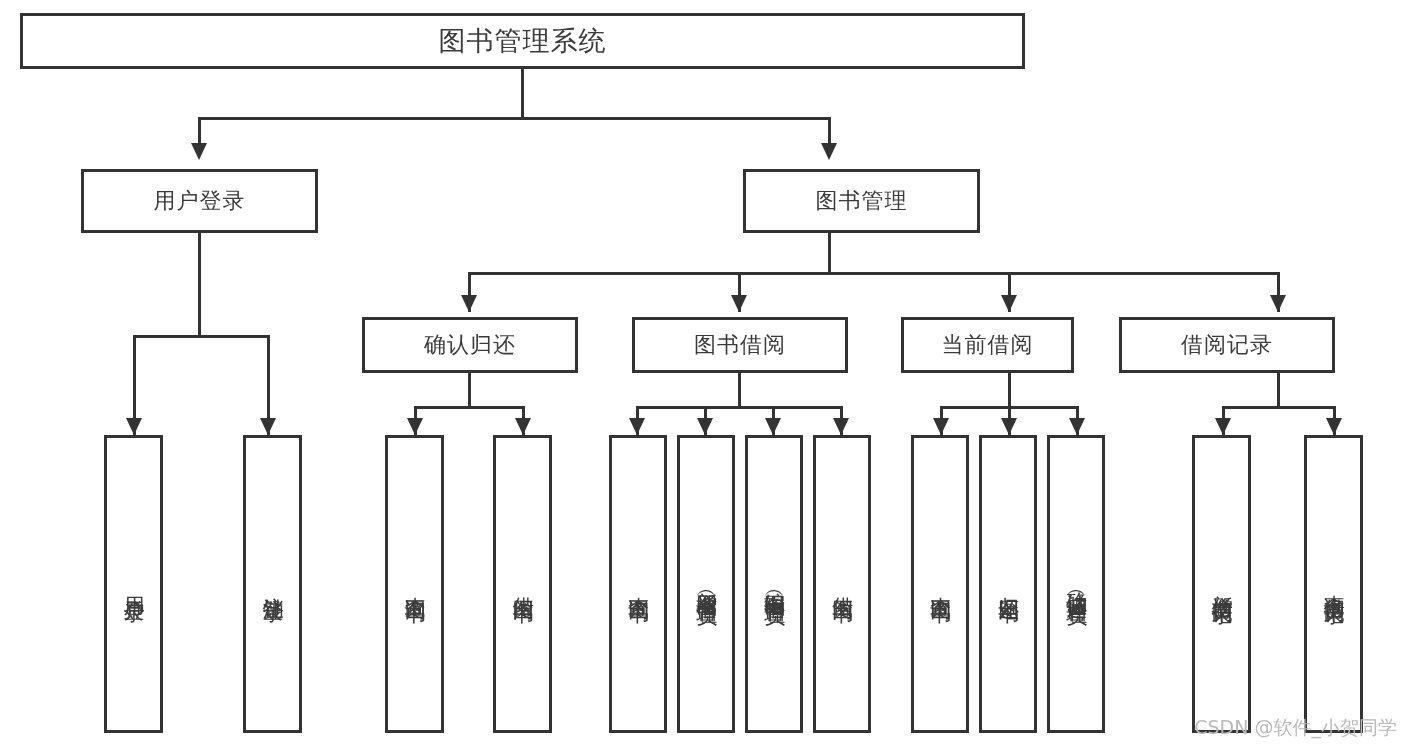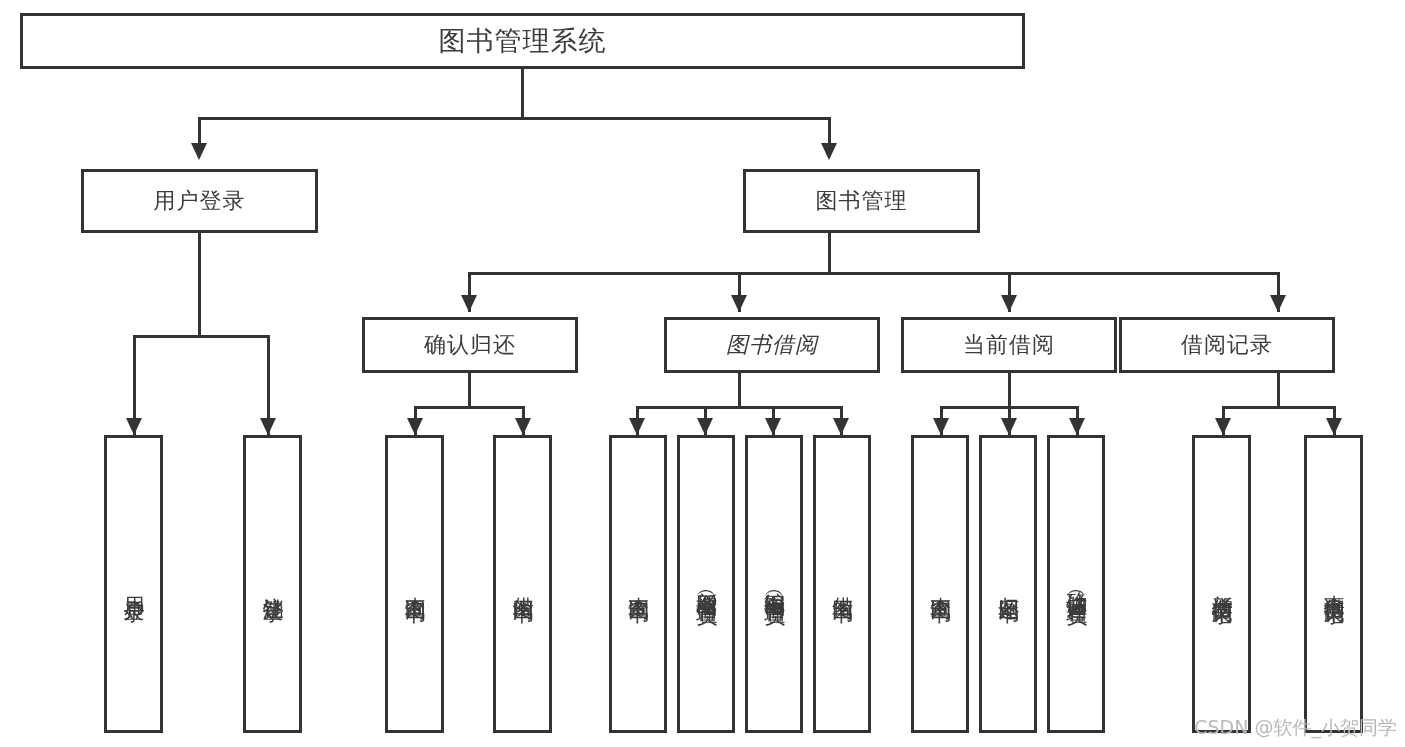--- a/index.html
+++ b/index.html
@@ -125,24 +125,24 @@
 
   <div class="ln vline" style="left:1008px; top:272px; width:3px; height:40px;"></div>
   <div class="arrow" style="left:1001px; top:295px;"></div>
 
   <div class="ln vline" style="left:1277px; top:272px; width:3px; height:40px;"></div>
   <div class="arrow" style="left:1270px; top:295px;"></div>
 
   <div class="node h" style="left:362px; top:317px; width:216px; height:56px;">
     <span>确认归还</span>
   </div>
-  <div class="node h" style="left:664px; top:317px; width:216px; height:56px;font-style:italic;">
+  <div class="node h" style="left:632px; top:317px; width:216px; height:56px;">
     <span>图书借阅</span>
   </div>
-  <div class="node h" style="left:901px; top:317px; width:216px; height:56px;">
+  <div class="node h" style="left:901px; top:317px; width:173px; height:56px;">
     <span>当前借阅</span>
   </div>
   <div class="node h" style="left:1119px; top:317px; width:216px; height:56px;">
     <span>借阅记录</span>
   </div>
 
   <div class="ln vline" style="left:468px; top:373px; width:3px; height:36px;"></div>
   <div class="ln hline" style="left:414px; top:406px; width:111px; height:3px;"></div>
   <div class="ln vline" style="left:414px; top:406px; width:3px; height:29px;"></div>
   <div class="arrow" style="left:407px; top:418px;"></div>

